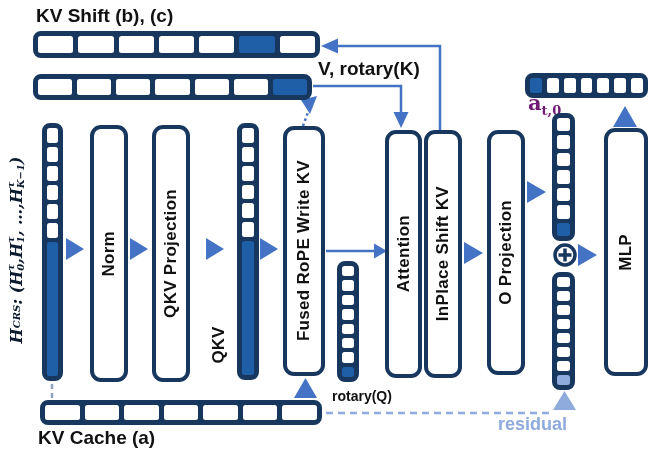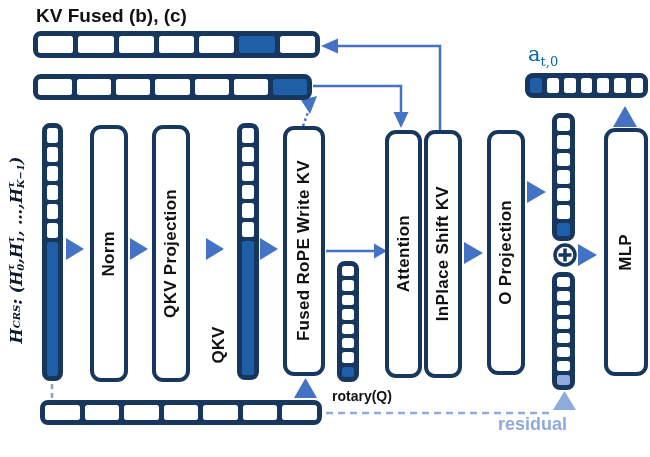--- a/index.html
+++ b/index.html
@@ -29,21 +29,21 @@
          color:#111;white-space:nowrap;letter-spacing:.3px;}
   
   .lbl{font-weight:bold;white-space:nowrap;}
   .title{font-size:19px;}
   .mathfont{font-family:"DejaVu Serif",serif;}
   .rot{transform:rotate(-90deg);display:flex;align-items:center;justify-content:center;}
   .hl{font-style:italic;font-weight:bold;font-size:16px;color:#0d1b2e;white-space:nowrap;}
   .hl sub{font-size:10px;}
   .ss{display:inline-flex;flex-direction:column;align-items:flex-start;font-size:10px;
       line-height:1;vertical-align:-4px;font-style:italic;}
-  .alabel{font-size:21px;font-weight:normal;color:#0369a1;}
+  .alabel{font-size:21px;font-weight:bold;color:#701a75;margin-top:48px;}
   .alabel sub{font-size:13px;}
   
   .pos-title-bc{left:36px;top:5px;}
   .pos-bar-kvb{left:33px;top:31px;width:287px;height:27px;}
   .pos-bar-kvc{left:33px;top:74px;width:279px;height:26px;}
   .pos-vrk{left:318px;top:58px;}
   .pos-at0lbl{left:528px;top:42px;}
   .pos-bar-at0{left:525px;top:73px;width:123px;height:25px;}
   .pos-hlabel{left:-119px;top:236px;width:270px;height:28px;}
   .pos-bar-h{left:42px;top:123px;width:21px;height:258px;}
@@ -86,21 +86,22 @@
     <polygon class="tri" points="206,238 206,260 224,249"></polygon>
     <polygon class="tri" points="260,238 260,260 278,249"></polygon>
     <polygon class="tri" points="464,242 464,264 483,253"></polygon>
     <polygon class="tri" points="527,181 527,203 546,192"></polygon>
     <polygon class="tri" points="578,244 578,266 597,255"></polygon>
     <polygon class="tri" points="613,127 637,127 625,106"></polygon>
     <polygon class="tri" points="294,398 317,398 305.5,378"></polygon>
     <polygon class="tril" points="553,410 576,410 564.5,391"></polygon>
   </svg>
 
-  <div class="abs lbl title pos-title-bc">KV Fused (b), (c)</div>
+  <div class="abs lbl title pos-title-bc">KV Shift (b), (c)</div>
+  <div class="abs lbl title pos-title-kva">KV Cache (a)</div>
 
   <div class="abs bar bar-h pos-bar-kvb">
       <div class="seg seg-w"></div>
       <div class="seg seg-w"></div>
       <div class="seg seg-w"></div>
       <div class="seg seg-w"></div>
       <div class="seg seg-w"></div>
       <div class="seg seg-b"></div>
       <div class="seg seg-w"></div>
     </div>
@@ -125,20 +126,21 @@
   <div class="abs bar bar-h pos-bar-kva">
       <div class="seg seg-w"></div>
       <div class="seg seg-w"></div>
       <div class="seg seg-w"></div>
       <div class="seg seg-w"></div>
       <div class="seg seg-w"></div>
       <div class="seg seg-w"></div>
       <div class="seg seg-w"></div>
     </div>
 
+  <div class="abs lbl title pos-vrk">V, rotary(K)</div>
   <div class="abs alabel mathfont pos-at0lbl"><span>a</span><sub>t,0</sub></div>
   <div class="abs lbl pos-lbl-rotq">rotary(Q)</div>
   <div class="abs lbl pos-residual">residual</div>
   <div class="abs lbl rot pos-lbl-qkv">QKV</div>
 
   <div class="abs rot pos-hlabel mathfont hl">
     <span>H</span>
       <sub>CRS</sub>
       <span>: (</span>
       <span>H</span>

